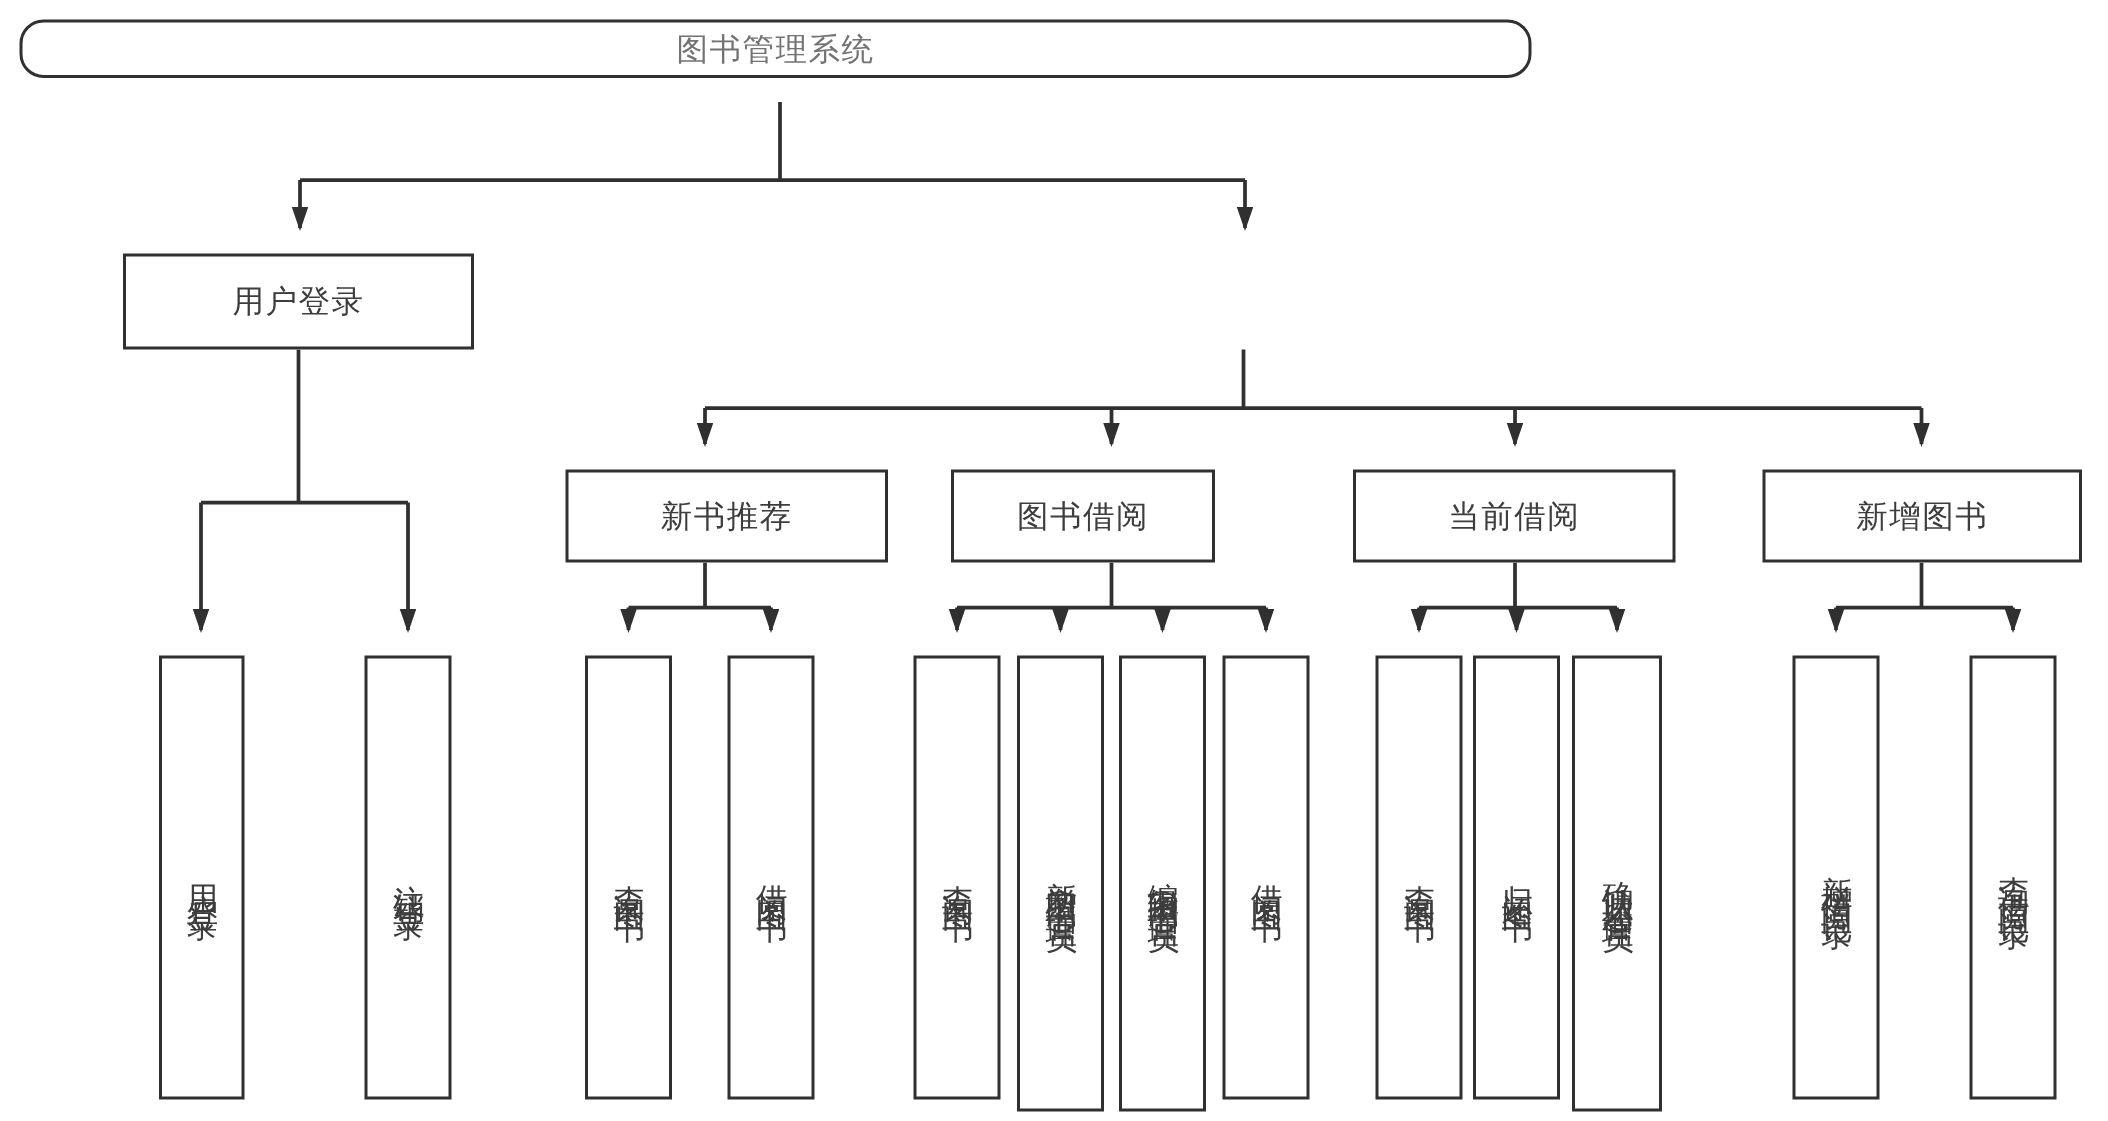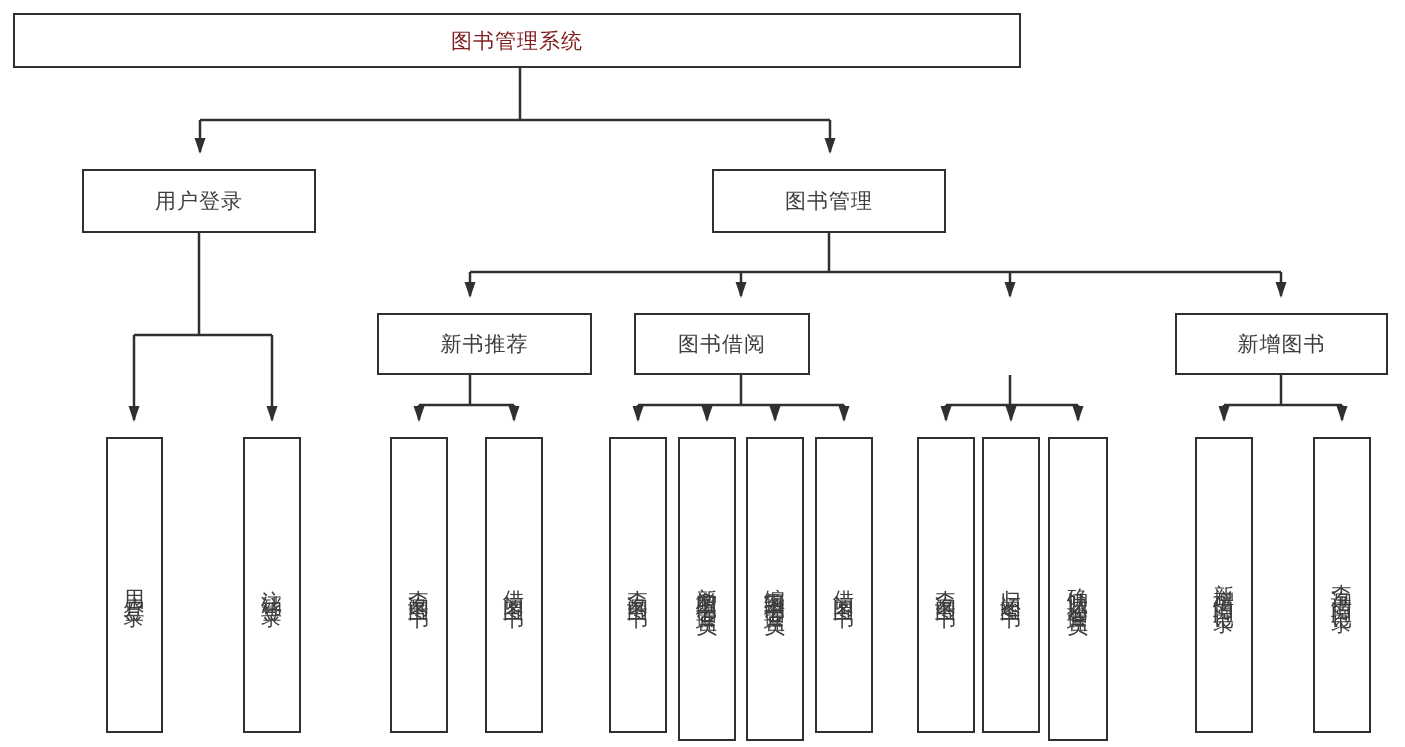--- a/index.html
+++ b/index.html
@@ -113,27 +113,27 @@
       <line x1="1011" y1="405" x2="1011" y2="420" marker-end="url(#arrow)"></line>
       <line x1="1078" y1="405" x2="1078" y2="420" marker-end="url(#arrow)"></line>
 
       <path d="M1281,375 V405"></path>
       <path d="M1224,405 H1342"></path>
       <line x1="1224" y1="405" x2="1224" y2="420" marker-end="url(#arrow)"></line>
       <line x1="1342" y1="405" x2="1342" y2="420" marker-end="url(#arrow)"></line>
     </g>
   </svg>
 
-  <div class="box" style="left: 13px; top: 13px; width: 1008px; height: 55px; border-color: rgb(48, 48, 48); color: #7f1d1d;">图书管理系统</div>
+  <div class="box" style="left: 13px; top: 13px; width: 1008px; height: 39px; border-color: rgb(48, 48, 48); color: #737373; border-radius: 16px;">图书管理系统</div>
 
   <div class="box" style="left: 82px; top: 169px; width: 234px; height: 64px; border-color: rgb(48, 48, 48); color: rgb(61, 61, 61);">用户登录</div>
-  <div class="box" style="left: 712px; top: 169px; width: 234px; height: 64px; border-color: rgb(48, 48, 48); color: rgb(61, 61, 61);">图书管理</div>
 
   <div class="box" style="left: 377px; top: 313px; width: 215px; height: 62px; border-color: rgb(48, 48, 48); color: rgb(61, 61, 61);">新书推荐</div>
   <div class="box" style="left: 634px; top: 313px; width: 176px; height: 62px; border-color: rgb(48, 48, 48); color: rgb(61, 61, 61);">图书借阅</div>
+  <div class="box" style="left: 902px; top: 313px; width: 215px; height: 62px; border-color: rgb(48, 48, 48); color: rgb(61, 61, 61);">当前借阅</div>
   <div class="box" style="left: 1175px; top: 313px; width: 213px; height: 62px; border-color: rgb(48, 48, 48); color: rgb(61, 61, 61);">新增图书</div>
 
   <div class="vbox" style="left: 106px; top: 437px; width: 57px; height: 296px; border-color: rgb(48, 48, 48); color: rgb(61, 61, 61);">
     <span class="vlabel">用户登录</span>
   </div>
   <div class="vbox" style="left: 243px; top: 437px; width: 58px; height: 296px; border-color: rgb(48, 48, 48); color: rgb(61, 61, 61);">
     <span class="vlabel">注销登录</span>
   </div>
 
   <div class="vbox" style="left: 390px; top: 437px; width: 58px; height: 296px; border-color: rgb(48, 48, 48); color: rgb(61, 61, 61);">

